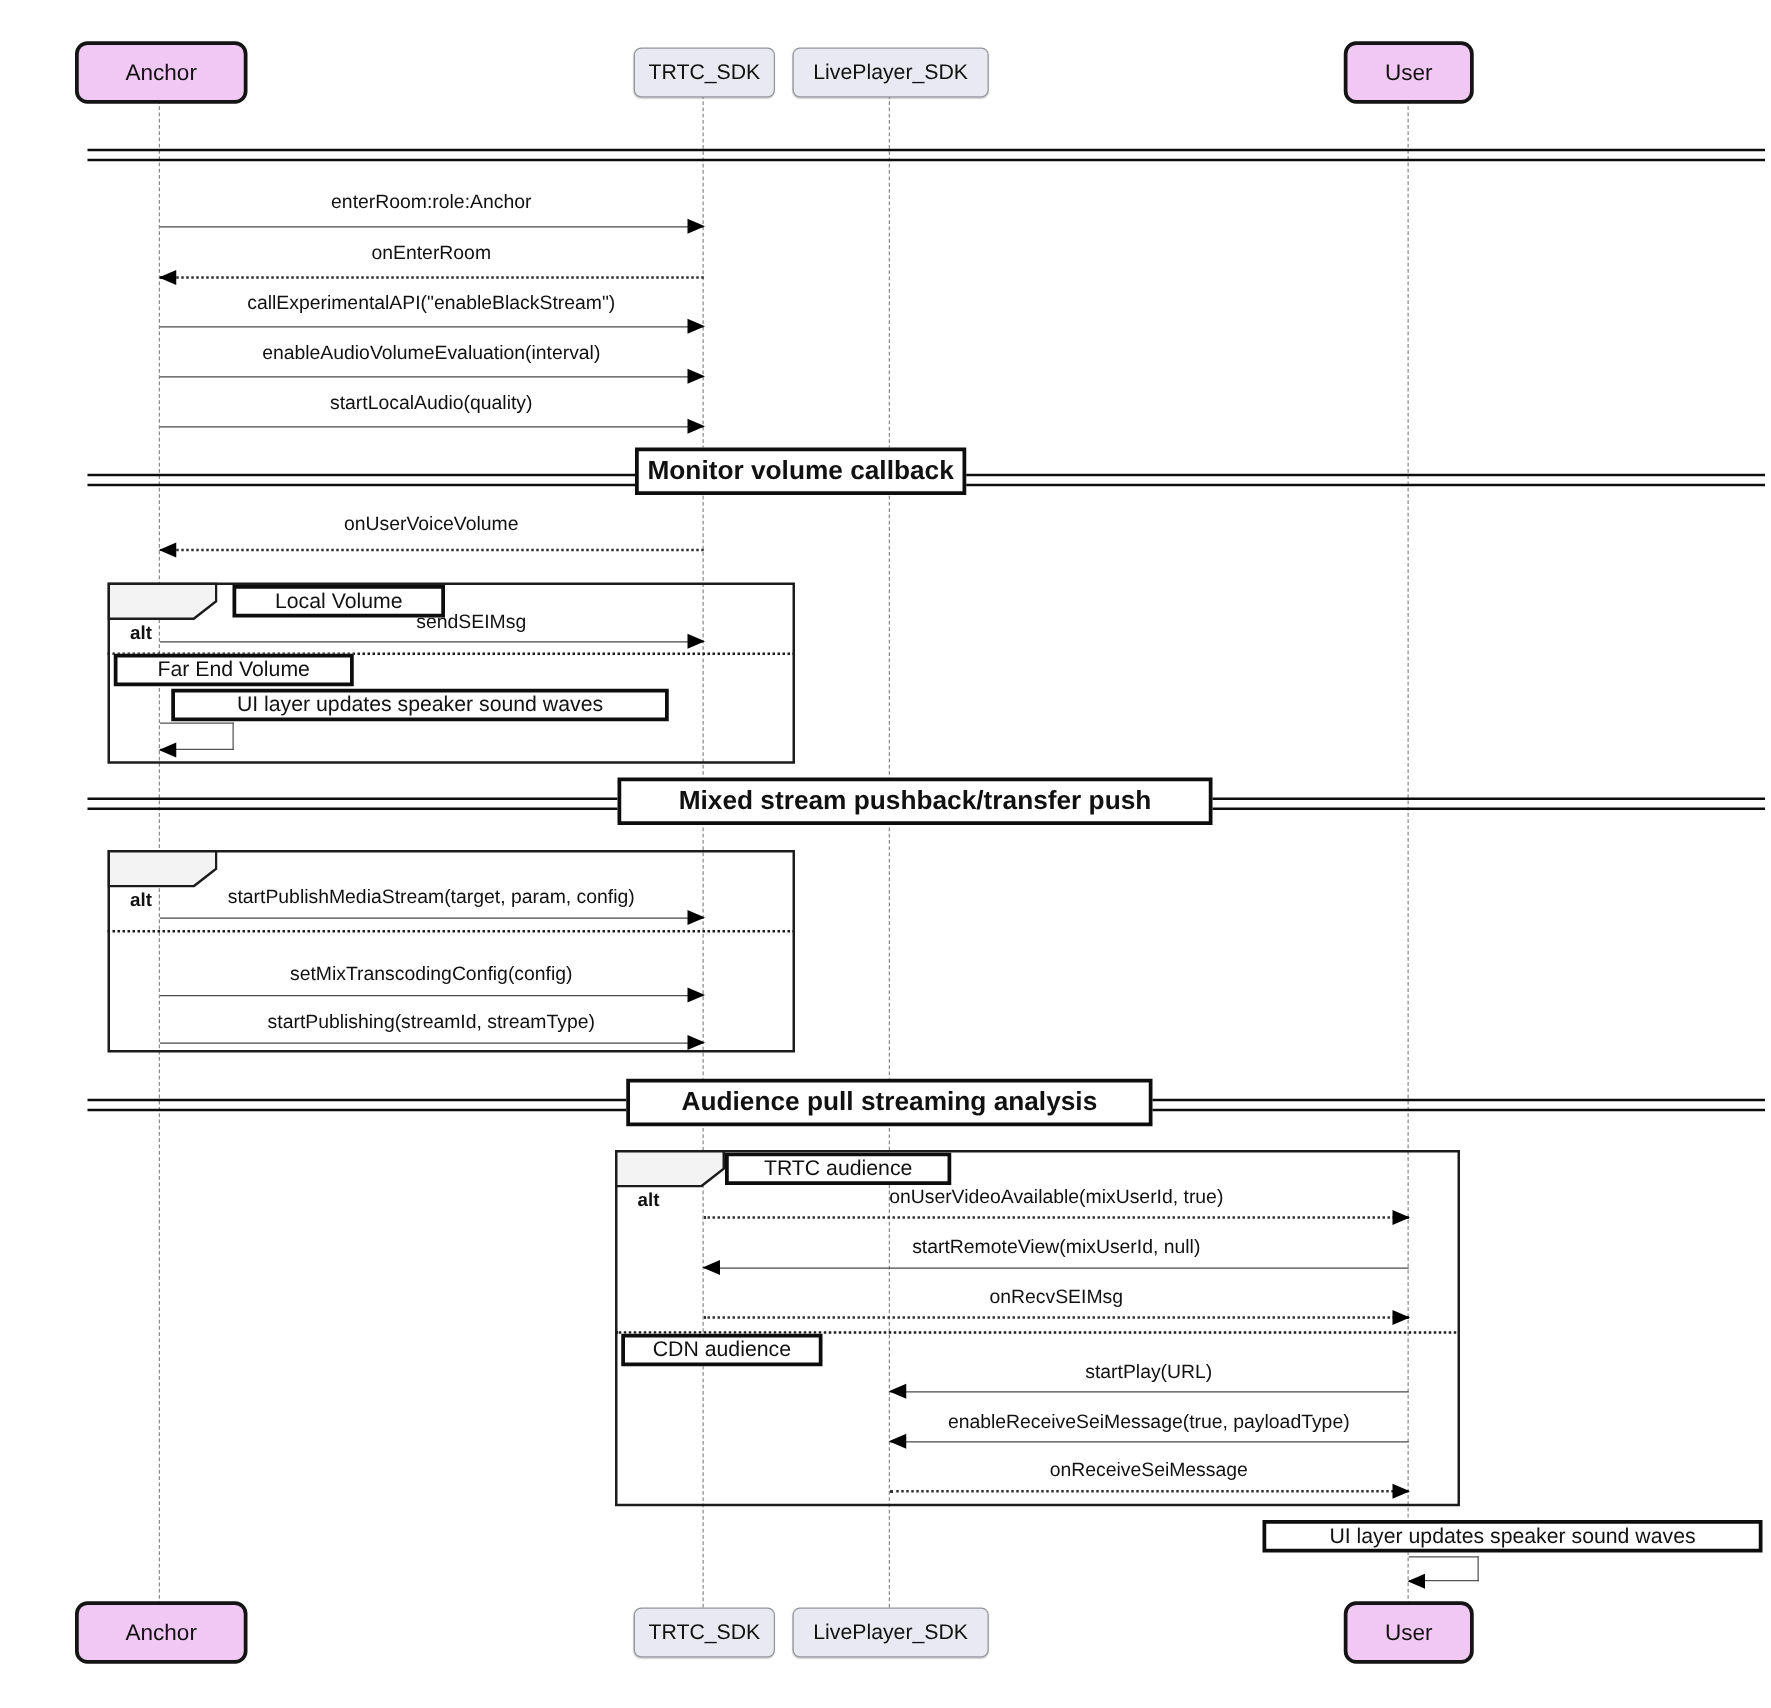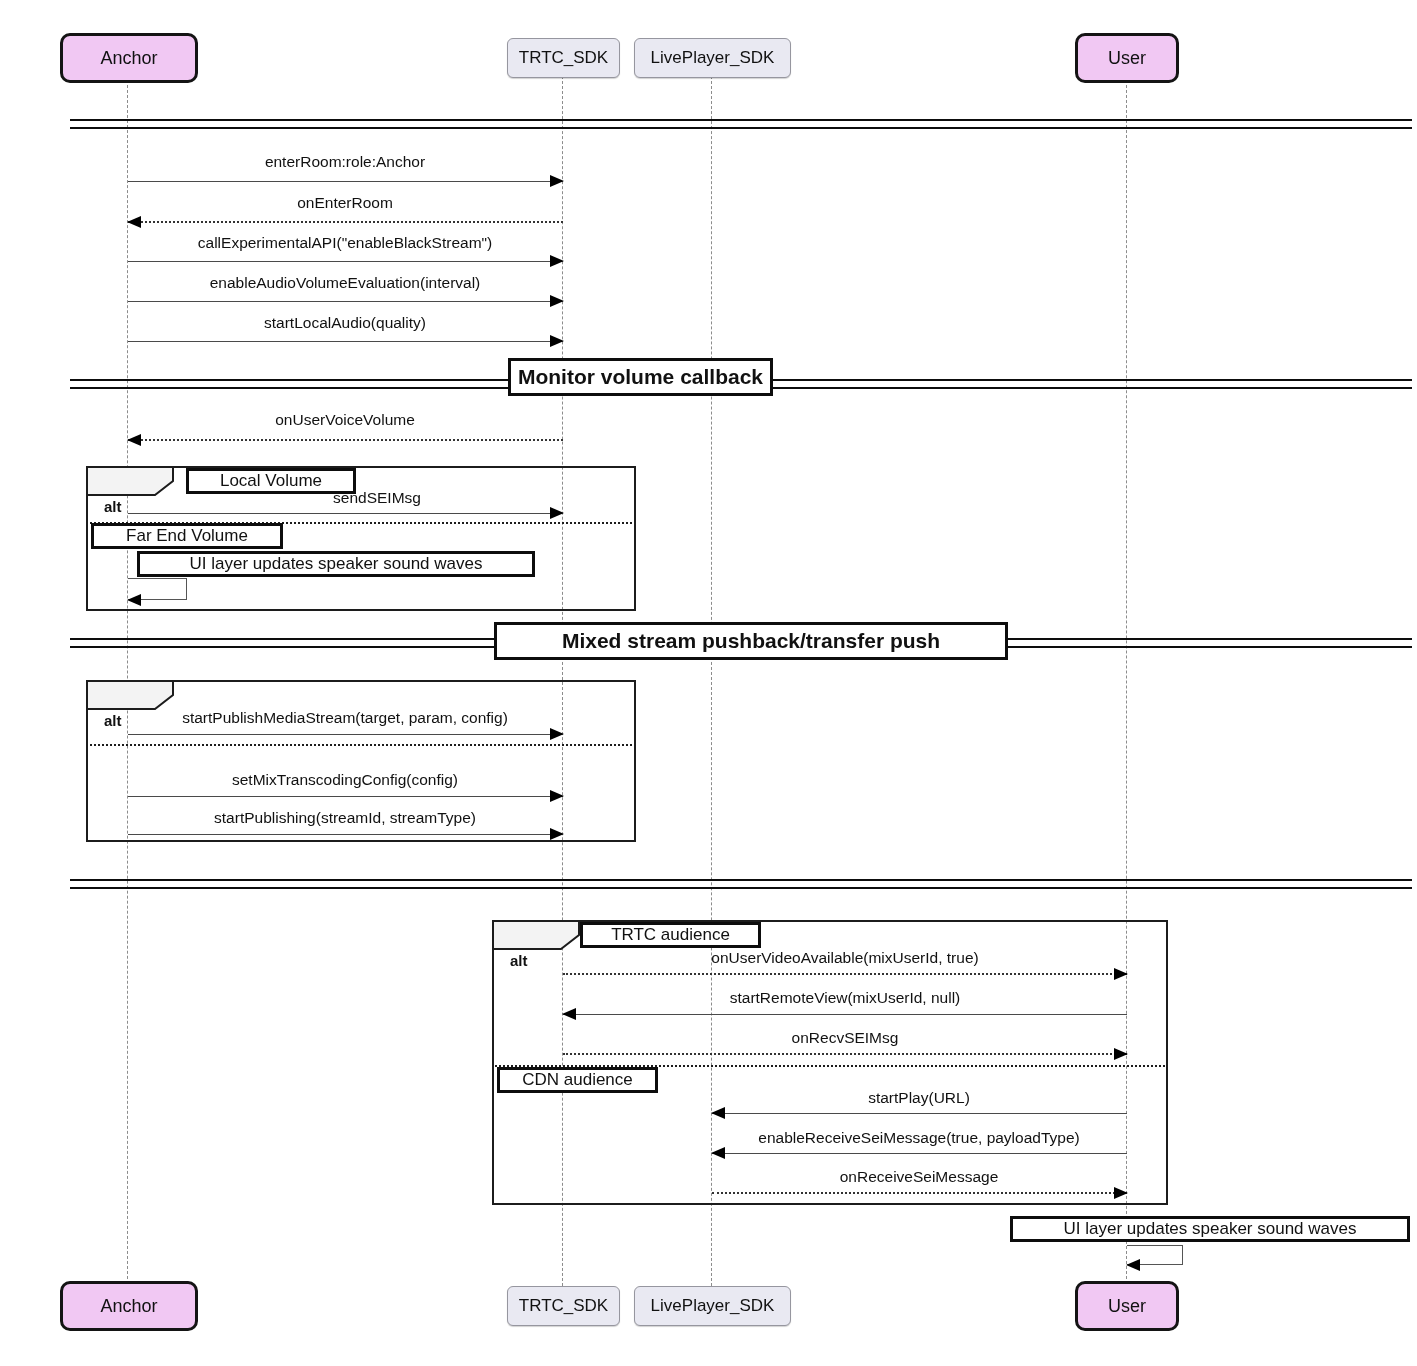--- a/index.html
+++ b/index.html
@@ -58,22 +58,25 @@
   <div class="lifeline" style="left:1126px;top:80px;height:1204px;"></div>
 
   <div class="secline" style="top:119px;"></div>
   <div class="secline" style="top:379px;"></div>
   <div class="secline" style="top:638px;"></div>
   <div class="secline" style="top:879px;"></div>
 
   <div class="secbox" style="left:508px;top:358px;width:265px;">
     <span>Monitor volume callback</span>
   </div>
-  <div class="secbox" style="left:494px;top:622px;width:514px;">
+  <div class="secbox" style="left:494px;top:622px;width:476px;">
     <span>Mixed stream pushback/transfer push</span>
+  </div>
+  <div class="secbox" style="left:501px;top:863px;width:421px;">
+    <span>Audience pull streaming analysis</span>
   </div>
 
   <div class="actor" style="left:60px;top:33px;width:138px;height:50px;">
     <span>Anchor</span>
   </div>
   <div class="sdk" style="left:507px;top:38px;width:113px;height:40px;">
     <span>TRTC_SDK</span>
   </div>
   <div class="sdk" style="left:634px;top:38px;width:157px;height:40px;">
     <span>LivePlayer_SDK</span>

